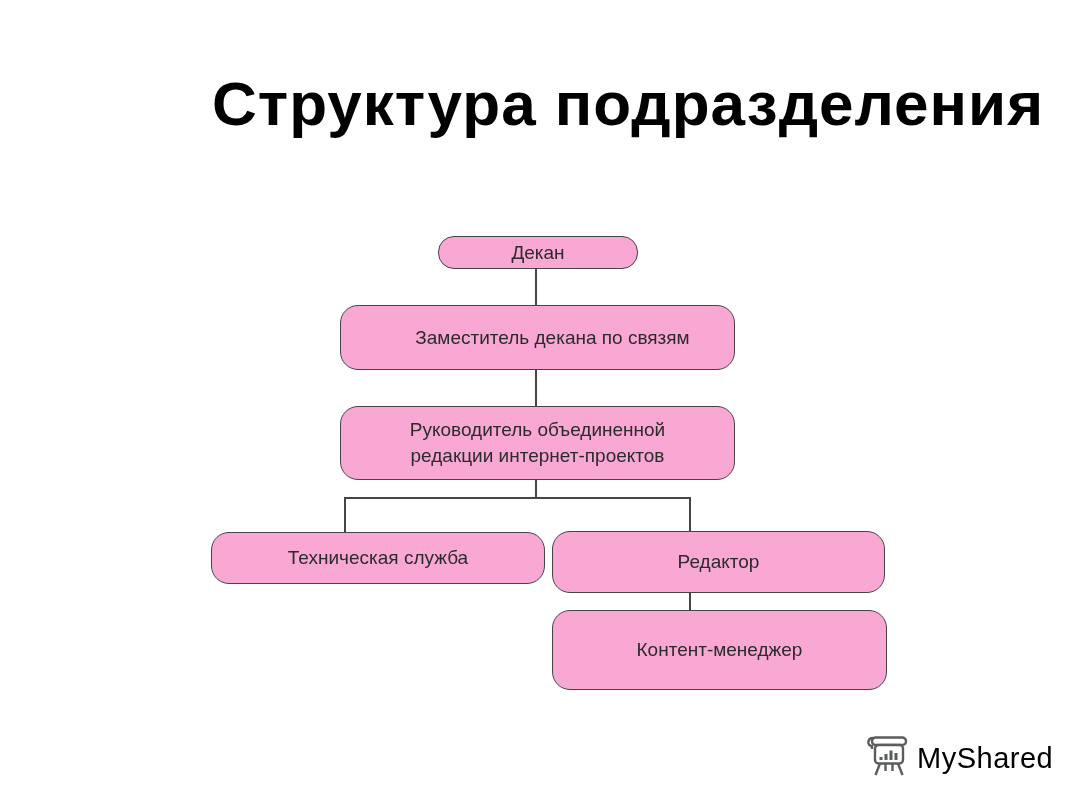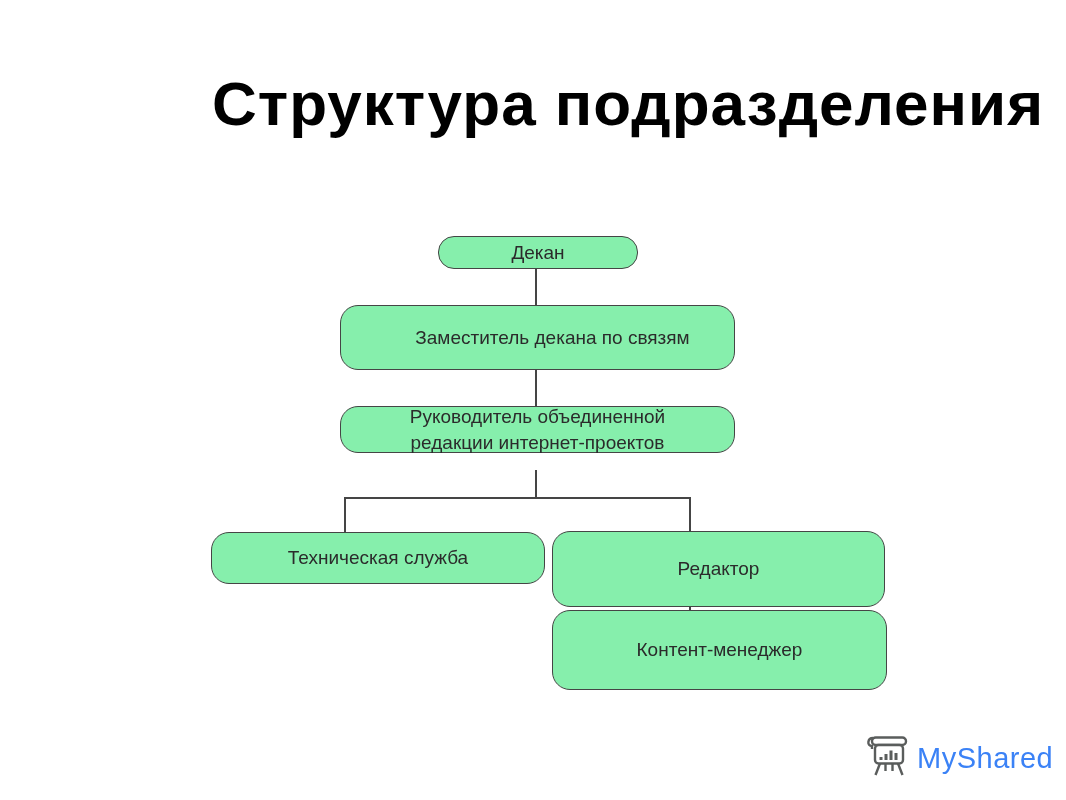--- a/index.html
+++ b/index.html
@@ -19,55 +19,55 @@
     font-weight: bold;
     color: #000000;
     letter-spacing: 1px;
     white-space: nowrap;
   }
   .node {
     position: absolute;
     box-sizing: border-box;
     border: 1.6px solid #454545;
     border-radius: 18px;
-    background: #86efac;
+    background: #f9a8d4;
     display: flex;
     flex-direction: column;
     align-items: center;
     justify-content: center;
     text-align: center;
     font-size: 19px;
     line-height: 26px;
     color: #2b2b2b;
   }
   .node-dean            { left: 438px; top: 236px; width: 200px; height: 33px; border-radius: 16px; }
   .node-deputy-dean     { left: 340px; top: 305px; width: 395px; height: 65px; padding-left: 30px; }
-  .node-head-editorial  { left: 340px; top: 406px; width: 395px; height: 47px; }
+  .node-head-editorial  { left: 340px; top: 406px; width: 395px; height: 74px; }
   .node-technical       { left: 211px; top: 532px; width: 334px; height: 52px; }
-  .node-editor          { left: 552px; top: 531px; width: 333px; height: 76px; }
+  .node-editor          { left: 552px; top: 531px; width: 333px; height: 62px; }
   .node-content-manager { left: 552px; top: 610px; width: 335px; height: 80px; }
   .vline, .hline { position: absolute; background: #454545; }
   .v-dean-deputy     { left: 535px; top: 268px; width: 2px;  height: 38px; }
   .v-deputy-head     { left: 535px; top: 369px; width: 2px;  height: 38px; }
   .v-head-rail       { left: 535px; top: 470px; width: 2px;  height: 29px; }
   .h-rail            { left: 344px; top: 497px; width: 347px; height: 2px; }
   .v-rail-technical  { left: 344px; top: 497px; width: 2px;  height: 36px; }
   .v-rail-editor     { left: 689px; top: 497px; width: 2px;  height: 35px; }
   .v-editor-content  { left: 689px; top: 592px; width: 2px;  height: 19px; }
   .watermark {
     position: absolute;
     left: 864px;
     top: 734px;
     display: flex;
     align-items: center;
     gap: 7px;
   }
   .watermark .brand {
     font-size: 29px;
-    color: #3b82f6;
+    color: #000000;
     letter-spacing: 0.5px;
   }
 </style>
 </head>
 <body>
 
 <div class="stage">
 
   <div class="slide-title">Структура подразделения</div>
 

